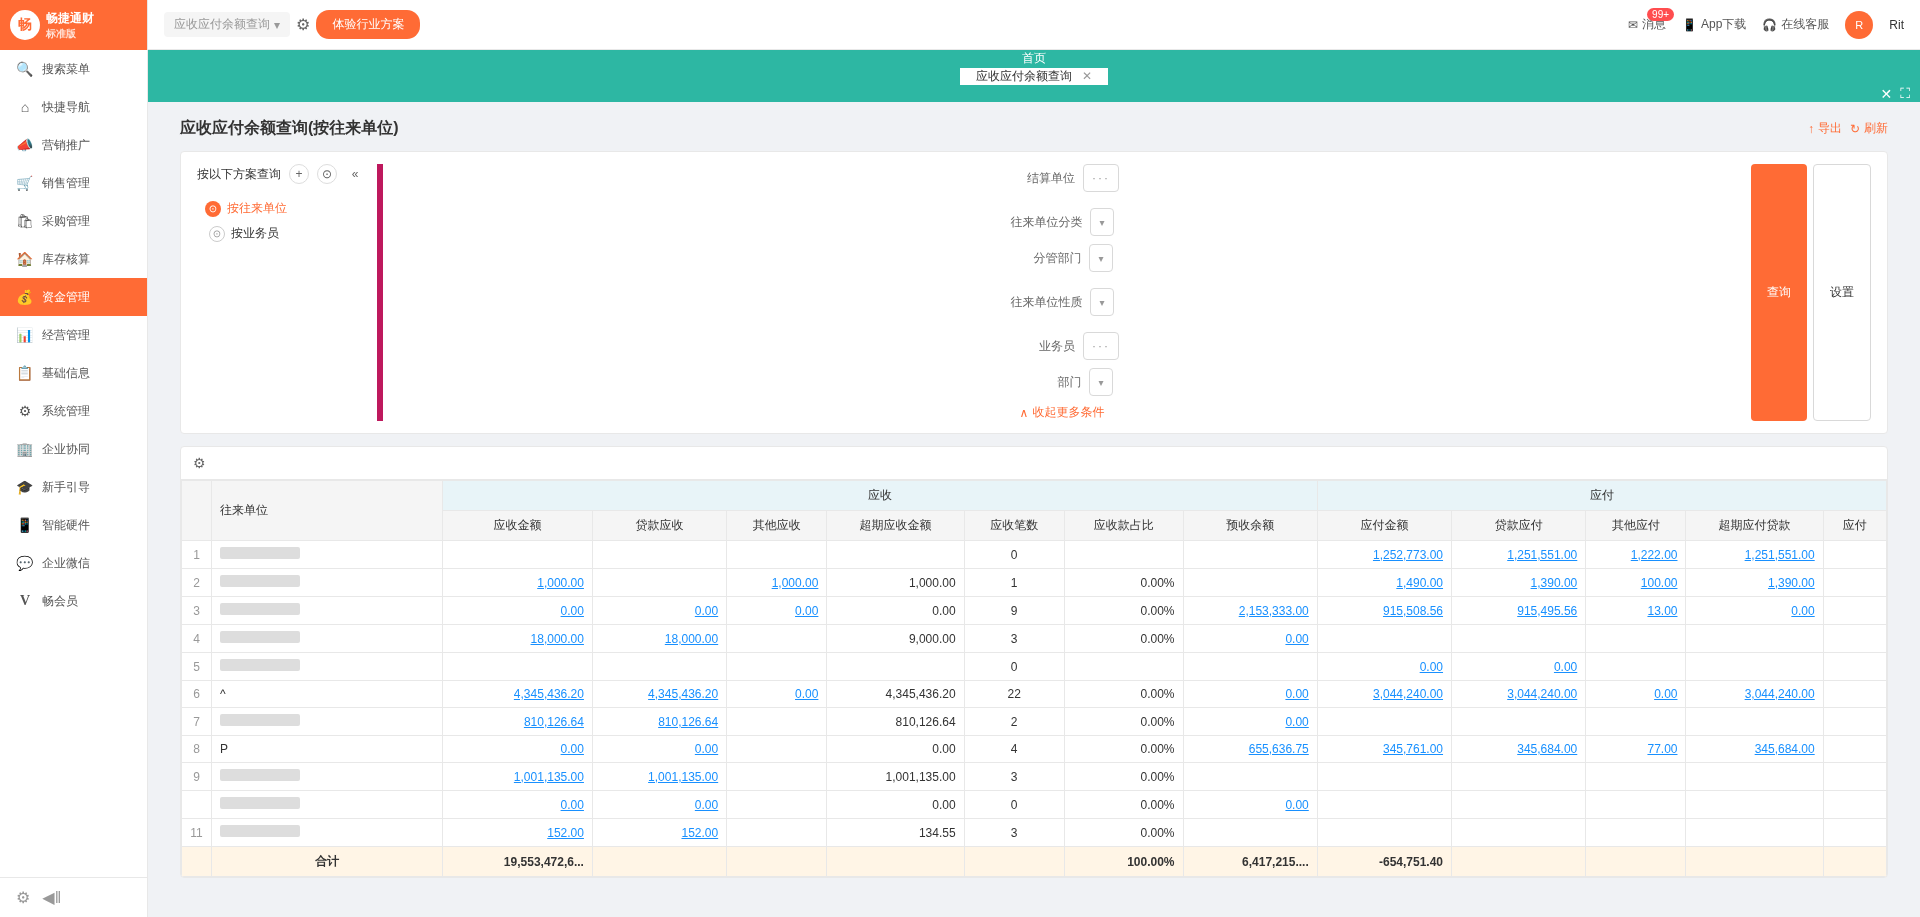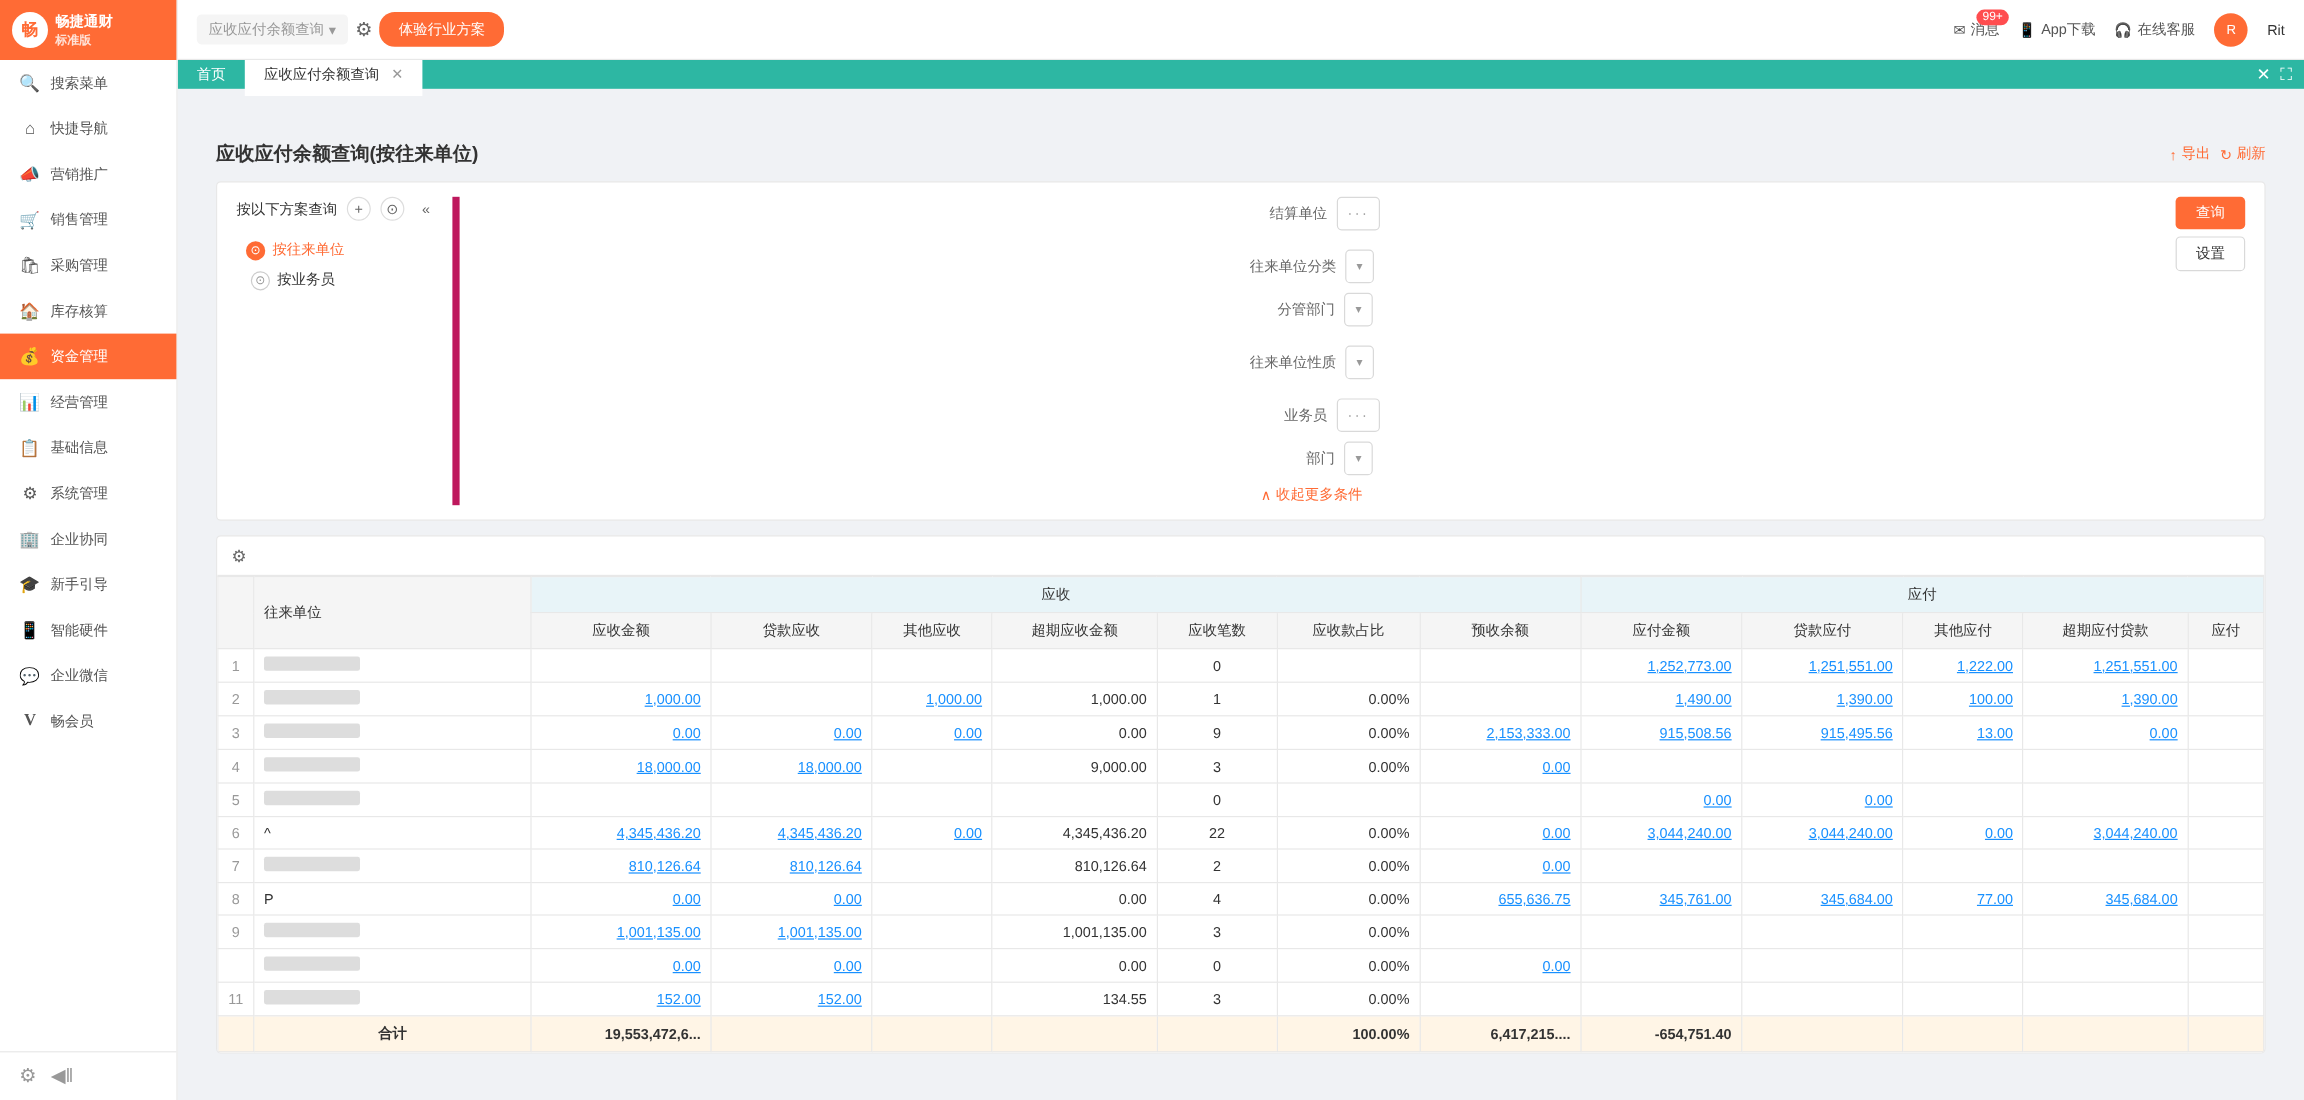--- a/index.html
+++ b/index.html
@@ -48,22 +48,22 @@
     }
     .topbar-icons { display: flex; align-items: center; gap: 16px; }
     .topbar-icon-item { display: flex; align-items: center; gap: 4px; color: #555; font-size: 12px; cursor: pointer; position: relative; }
     .badge { background: #ff4d4f; color: #fff; border-radius: 10px; font-size: 10px; padding: 1px 5px; position: absolute; top: -8px; right: -8px; }
     .topbar-avatar { width: 28px; height: 28px; border-radius: 50%; background: #ff6b35; display: flex; align-items: center; justify-content: center; color: #fff; font-size: 11px; cursor: pointer; }
     .topbar-username { font-size: 12px; color: #333; }
     .settings-icon { font-size: 16px; color: #666; cursor: pointer; }
 
     
     .tabbar {
-      position: fixed; top: 50px; left: 148px; right: 0; height: 24px;
-      background: #2db7a3; display: flex; align-items: center; z-index: 98;
+      position: fixed; top: 50px; left: 148px; right: 0; height: 52px;
+      background: #2db7a3; display: flex; align-items: center; z-index: 98; flex-direction: column;
     }
     .tab-item {
       height: 36px; padding: 0 16px; display: flex; align-items: center; gap: 6px;
       cursor: pointer; font-size: 12px; color: rgba(255,255,255,0.8);
     }
     .tab-item.active { background: #fff; color: #333; border-radius: 0; }
     .tab-item.home { color: #fff; }
     .tab-close { color: #999; font-size: 12px; cursor: pointer; margin-left: 4px; }
     .tabbar-controls { margin-left: auto; display: flex; align-items: center; padding-right: 10px; gap: 8px; }
     .tabbar-ctrl-btn { color: #fff; font-size: 14px; cursor: pointer; }
@@ -107,21 +107,21 @@
     .filter-input {
       flex: 1; height: 28px; border: 1px solid #d9d9d9; border-radius: 4px;
       padding: 0 8px; font-size: 12px; color: #333; background: #fff;
       display: flex; align-items: center; justify-content: space-between; cursor: pointer;
     }
     .filter-input .dots { color: #999; letter-spacing: 2px; }
     .filter-input .arrow { color: #999; font-size: 10px; }
     .filter-collapse-row { display: flex; justify-content: center; align-items: center; margin-top: 8px; color: #ff6b35; font-size: 12px; cursor: pointer; gap: 4px; }
 
     
-    .query-buttons { display: flex; flex-direction: column; gap: 6px; margin-left: 10px; }
+    .query-buttons { display: flex; flex-direction: row; gap: 6px; margin-left: 10px; }
     .query-btn {
       padding: 5px 16px; border-radius: 4px; font-size: 12px; cursor: pointer; border: none;
     }
     .query-btn.primary { background: #ff6b35; color: #fff; }
     .query-btn.secondary { background: #fff; color: #333; border: 1px solid #d9d9d9; }
 
     
     .table-area {
       background: #fff; border: 1px solid #e8e8e8; border-radius: 4px; overflow: hidden;
     }

